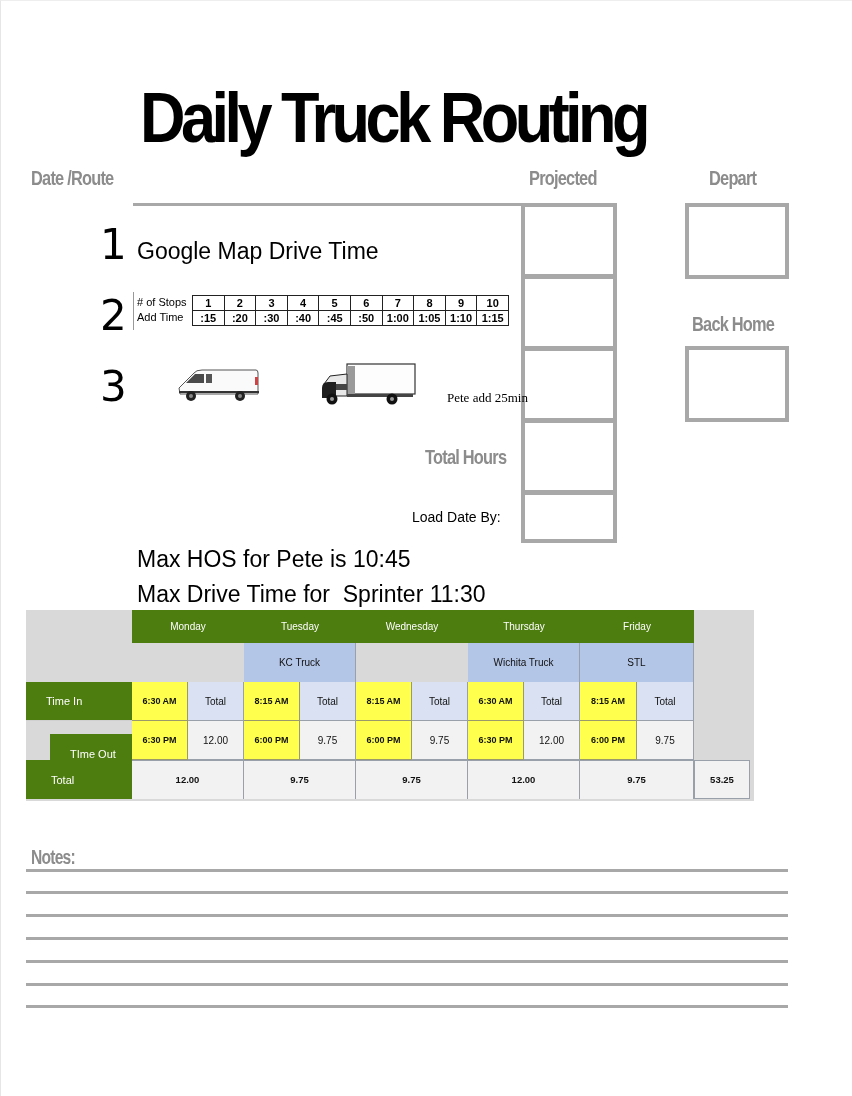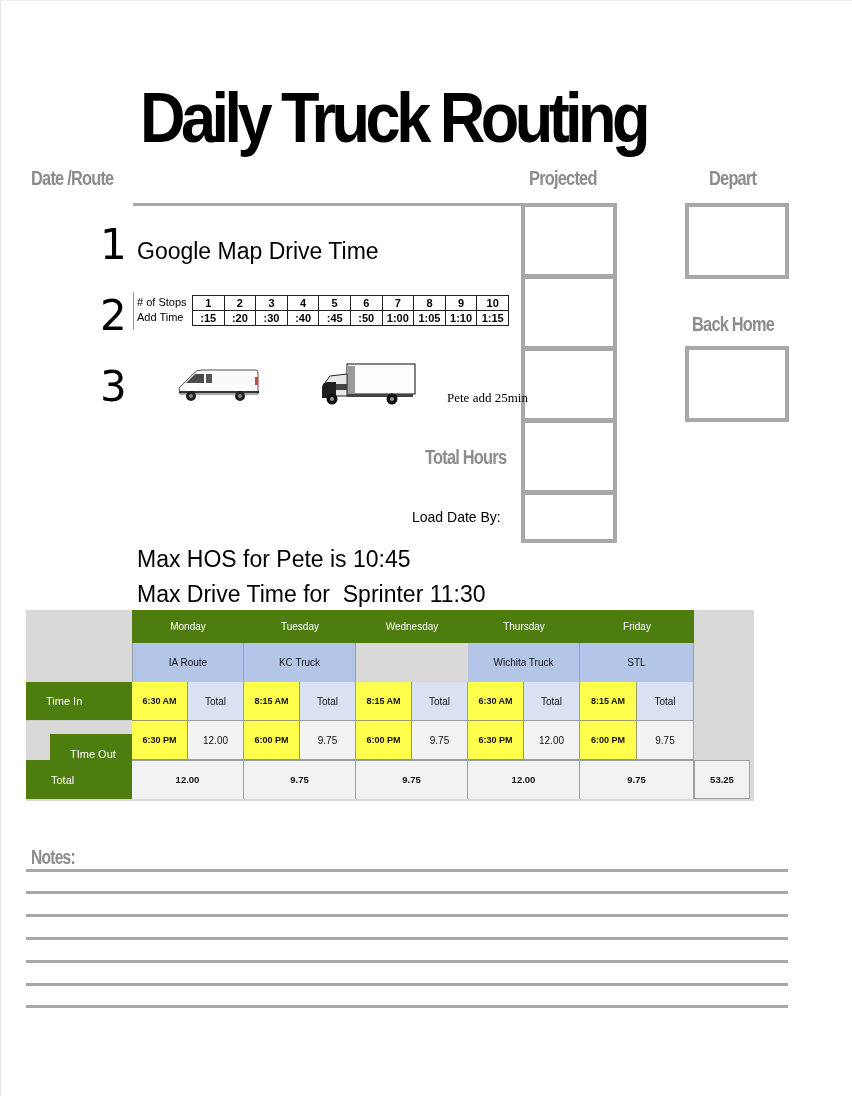--- a/index.html
+++ b/index.html
@@ -147,21 +147,20 @@
   <div class="wk wk-gray" style="left:0; top:0; width:728px; height:150px;"></div>
   <div class="wk wk-gray" style="left:0; top:150px; width:728px; height:41px;"></div>
 
   <div class="wk wk-dark" style="left:106px; top:0; width:562px; height:33px;"></div>
   <div class="wk" style="left:106px; top:0; width:112px; height:33px; color:#fff;">Monday</div>
   <div class="wk" style="left:218px; top:0; width:112px; height:33px; color:#fff;">Tuesday</div>
   <div class="wk" style="left:330px; top:0; width:112px; height:33px; color:#fff;">Wednesday</div>
   <div class="wk" style="left:442px; top:0; width:112px; height:33px; color:#fff;">Thursday</div>
   <div class="wk" style="left:554px; top:0; width:114px; height:33px; color:#fff;">Friday</div>
 
-  <div class="wk wk-blue" style="left:106px; top:33px; width:112px; height:39px; border-left:1px solid #9aa0aa;">IA Route</div>
   <div class="wk wk-blue" style="left:218px; top:33px; width:112px; height:39px;">KC Truck</div>
   <div class="wk wk-blue" style="left:442px; top:33px; width:112px; height:39px;">Wichita Truck</div>
   <div class="wk wk-blue" style="left:554px; top:33px; width:114px; height:39px;">STL</div>
 
   <div class="wk wk-dark rowlabel" style="left:0; top:72px; width:106px; height:39px; border-bottom:1px solid #d0d0d0;">Time In</div>
   <div class="wk wk-dark rowlabel" style="left:0; top:124px; width:120px; height:39px;margin-left:24px;">TIme Out</div>
   <div class="wk wk-dark rowlabel" style="left:0; top:150px; width:106px; height:39px; padding-left:25px;">Total</div>
 
   <div class="wk wk-yellow" style="left:106px; top:72px; width:56px; height:39px;">6:30 AM</div>
   <div class="wk wk-lblue" style="left:162px; top:72px; width:56px; height:39px;">Total</div>

